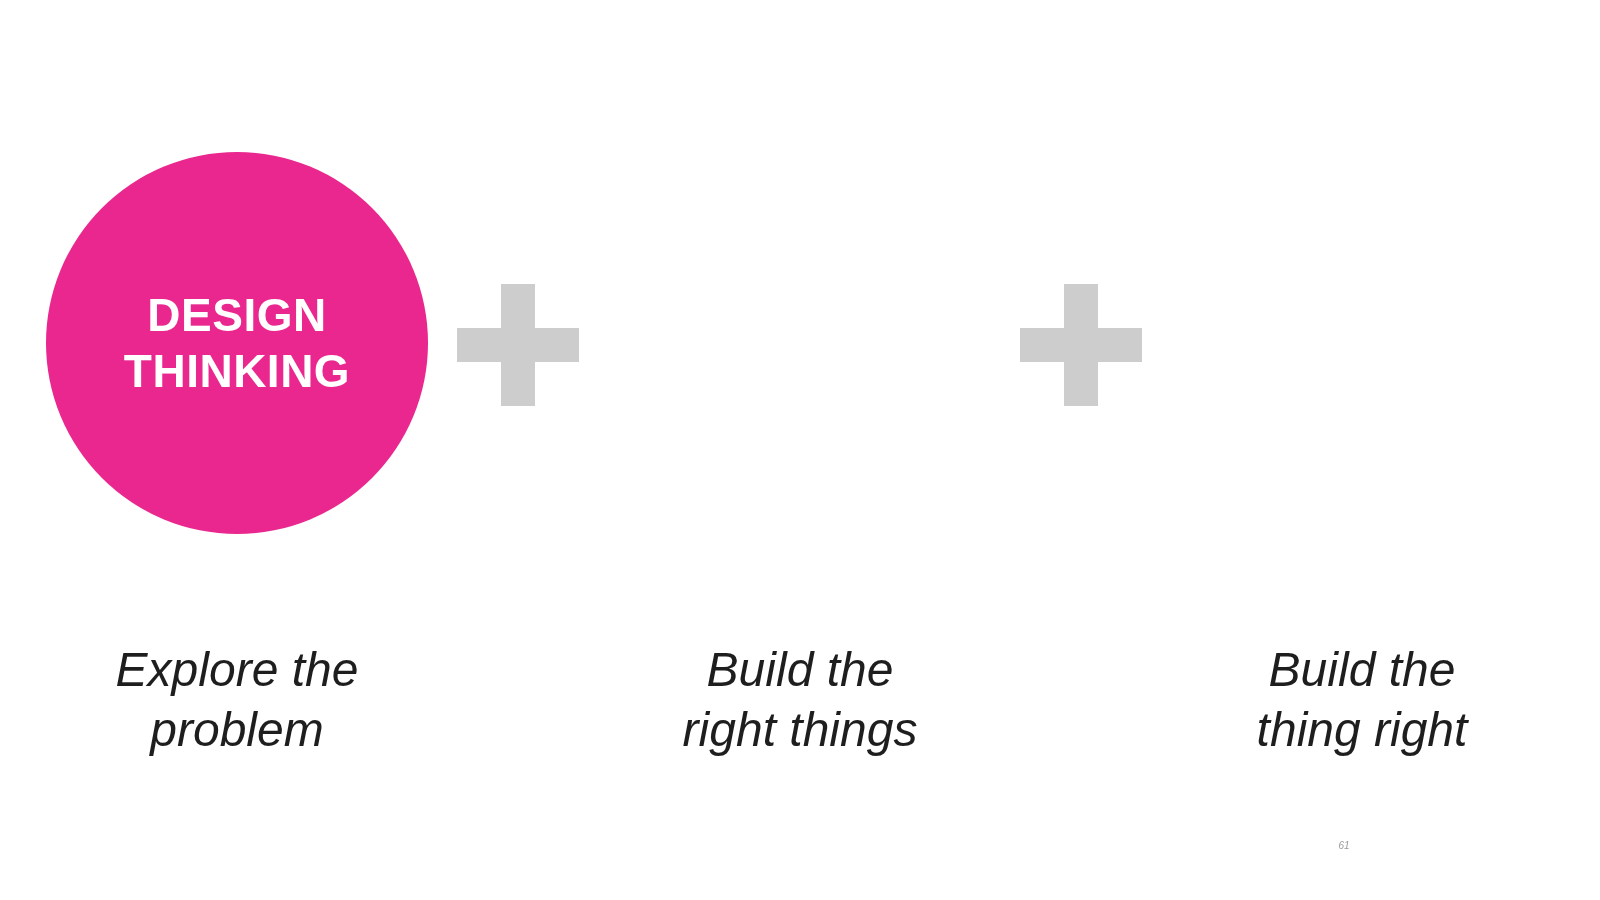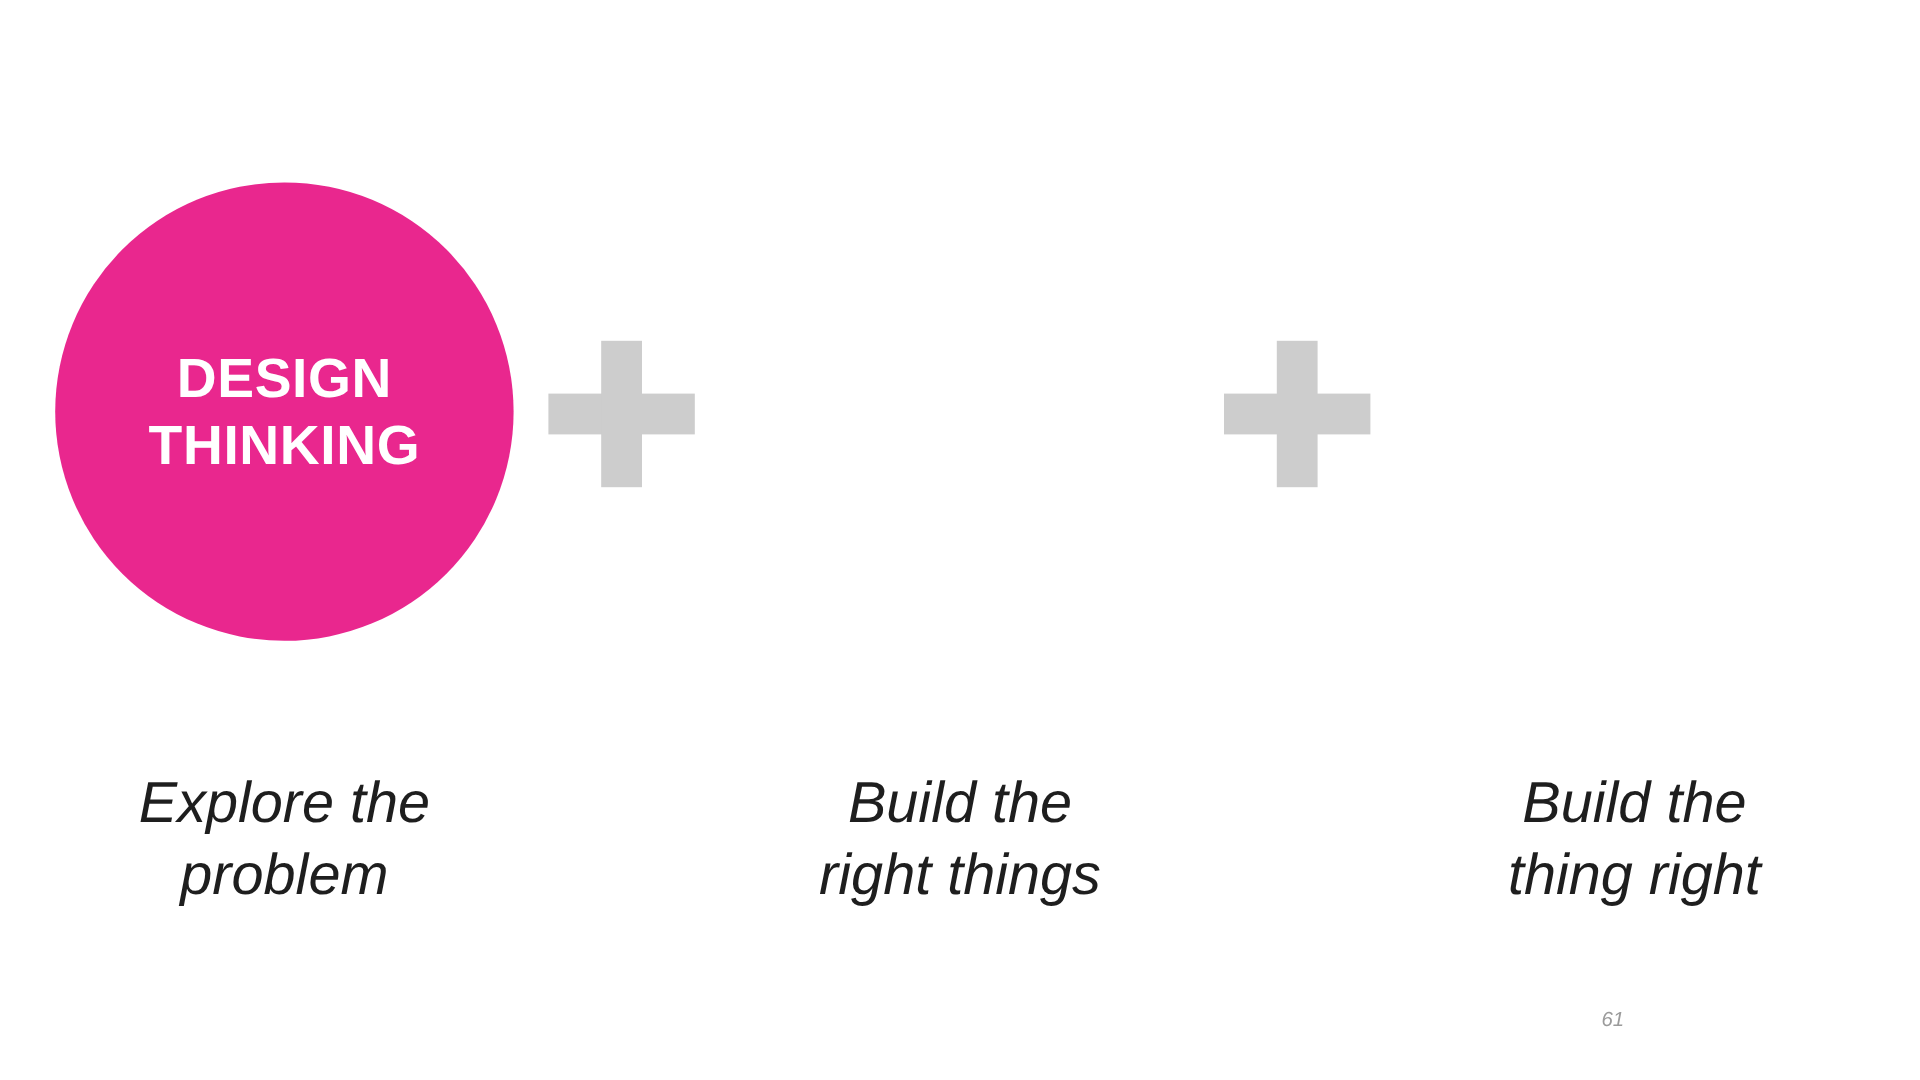--- a/index.html
+++ b/index.html
@@ -75,21 +75,21 @@
   .caption-1 { left: -3px; }
   .caption-2 { left: 560px; }
   .caption-3 { left: 1122px; }
   .page-number {
     position: absolute;
     left: 1326px;
     top: 840px;
     width: 36px;
     text-align: center;
     font-style: italic;
-    font-size: 17px;
+    font-size: 10px;
     color: #9b9b9b;
   }
 </style>
 </head>
 <body>
 
 <div class="stage" style="background: rgb(255, 255, 255);">
 
   <div class="circle circle-1" style="background: rgb(233, 39, 142);">
     <div class="circle-label">DESIGN

